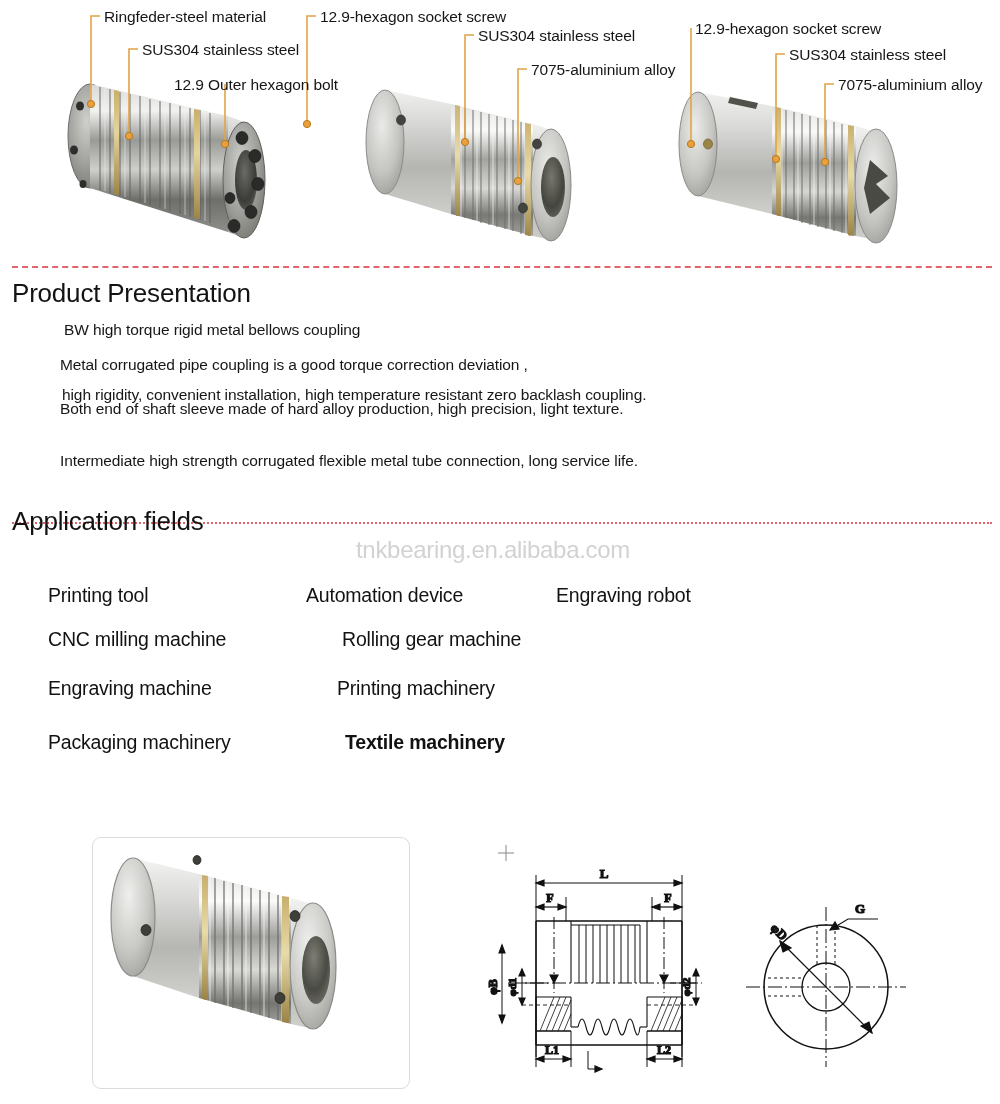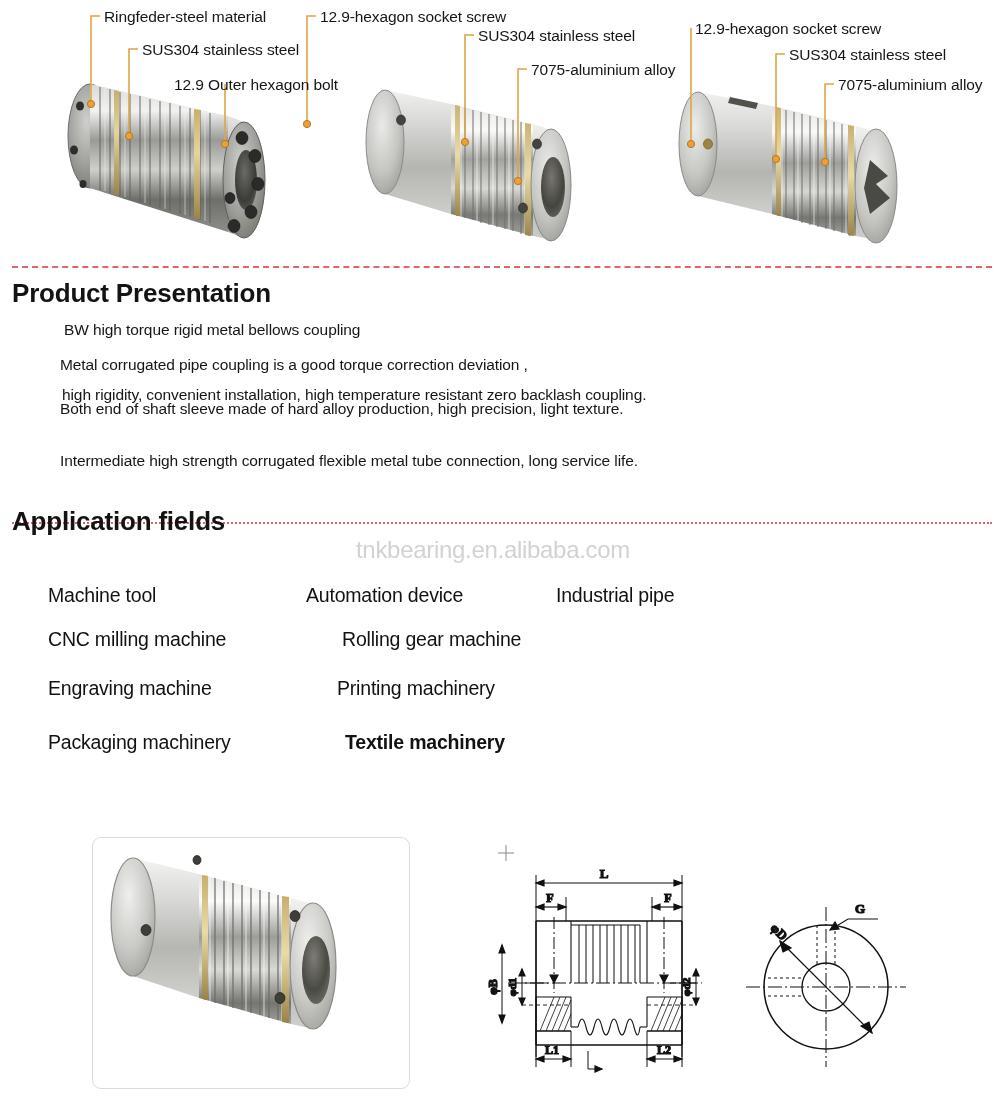--- a/index.html
+++ b/index.html
@@ -51,21 +51,21 @@
     border-top: 2px dashed #e2646b;
   }
   .divider.fine {
     border-top: 2px dotted #e2646b;
   }
 
   
   .section-heading {
     position: absolute;
     font-size: 26px;
-    font-weight: 700;
+    font-weight: 400;
     color: #131313;
     letter-spacing: -0.2px;
   }
 
   
   .body-line {
     position: absolute;
     font-size: 15.5px;
     color: #161616;
     white-space: nowrap;
@@ -400,23 +400,23 @@
 <div class="body-line" style="left:62px; top:386px;">high rigidity, convenient installation, high temperature resistant zero backlash coupling.</div>
 <div class="body-line" style="left:60px; top:400px;">Both end of shaft sleeve made of hard alloy production, high precision, light texture.</div>
 <div class="body-line" style="left:60px; top:452px;">Intermediate high strength corrugated flexible metal tube connection, long service life.</div>
 
 <div class="divider fine" style="top:522px;"></div>
 
 <div class="section-heading" style="left:12px; top:506px;text-align:right;">Application fields</div>
 
 <div id="watermark" style="left:356px; top:536px;text-align:right;">tnkbearing.en.alibaba.com</div>
 
-<div class="app-item" style="left:48px; top:584px;">Machine tool</div>
+<div class="app-item" style="left:48px; top:584px;">Printing tool</div>
 <div class="app-item" style="left:306px; top:584px;">Automation device</div>
-<div class="app-item" style="left:556px; top:584px;">Industrial pipe</div>
+<div class="app-item" style="left:556px; top:584px;">Engraving robot</div>
 
 <div class="app-item" style="left:48px; top:628px;">CNC milling machine</div>
 <div class="app-item" style="left:342px; top:628px;">Rolling gear machine</div>
 
 <div class="app-item" style="left:48px; top:677px;">Engraving machine</div>
 <div class="app-item" style="left:337px; top:677px;">Printing machinery</div>
 
 <div class="app-item" style="left:48px; top:731px;">Packaging machinery</div>
 <div class="app-item" style="left:345px; top:731px;font-weight:bold;">Textile machinery</div>
 

